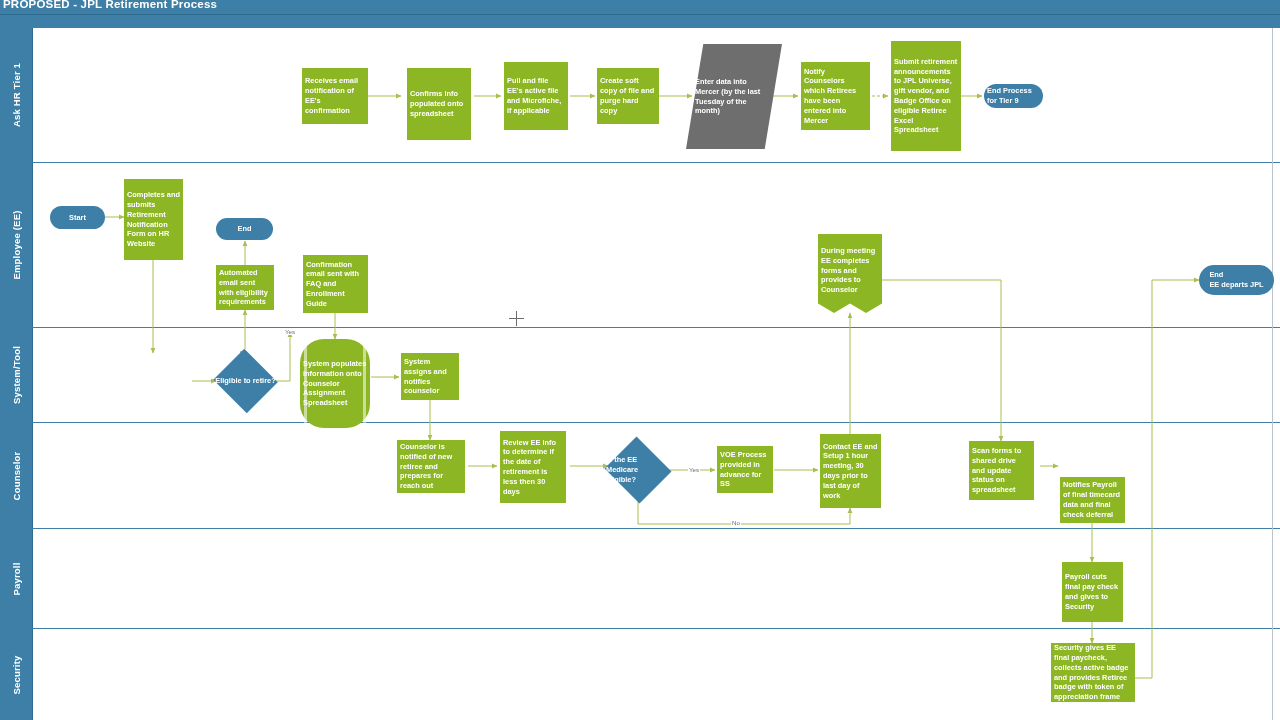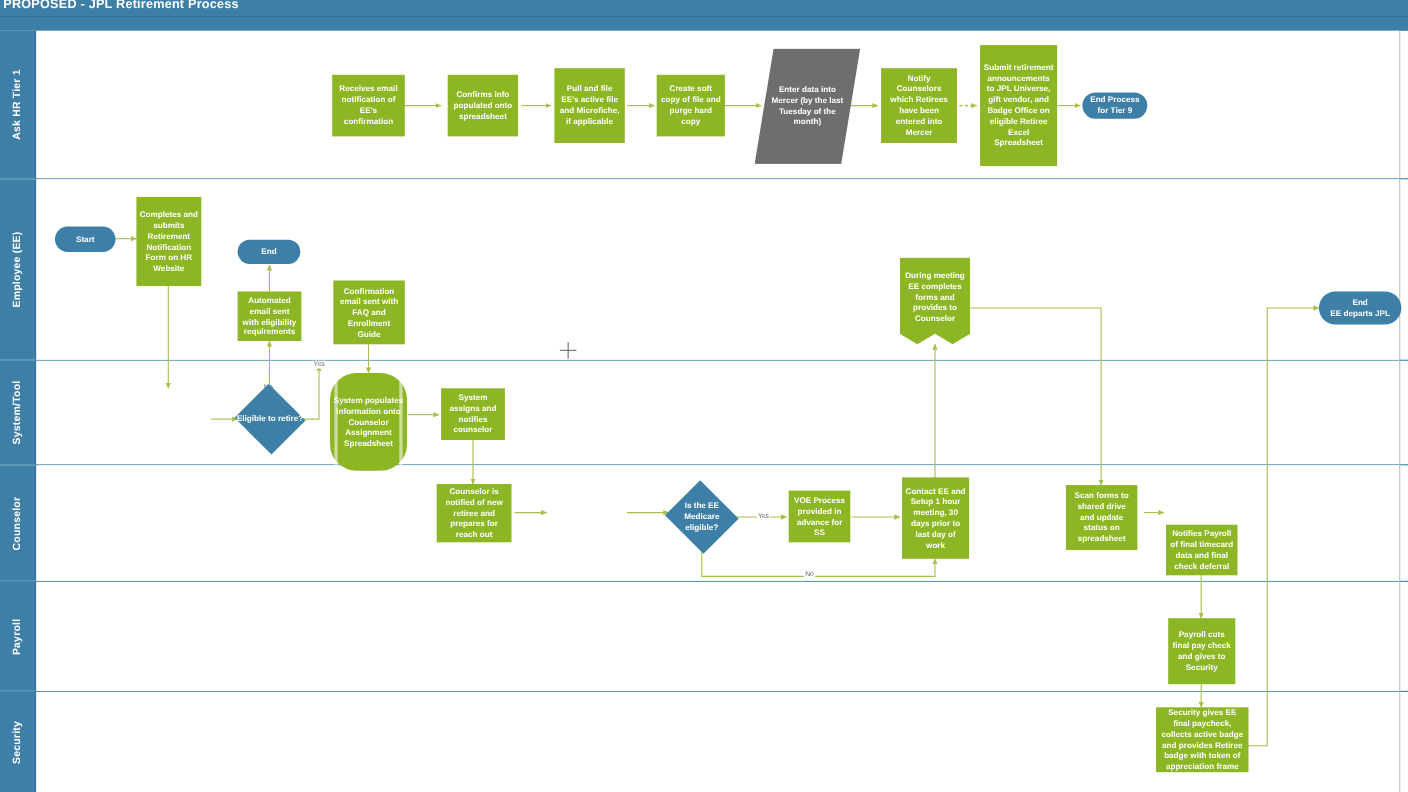--- a/index.html
+++ b/index.html
@@ -62,21 +62,21 @@
     background: #ffffff;
   }
 
   
   #edges { position: absolute; left: 0; top: 0; width: 1280px; height: 720px; pointer-events: none; }
 
   
   .node {
     position: absolute;
     display: flex; align-items: center; justify-content: center;
-    text-align: center;
+    text-align: left;
     color: #ffffff;
     font-weight: bold;
     font-size: 7.4px;
     line-height: 1.32;
     padding: 2px 3px;
   }
   .proc  { background: #8CB623; }
   .term  { background: #3D7FA6; border-radius: 999px; }
   .pre   { background: #8CB623; }
   .pre::before, .pre::after {
@@ -243,21 +243,21 @@
   </svg>
 
   <div class="edge-label" style="left:284px;top:328px;">Yes</div>
   <div class="edge-label" style="left:239px;top:349px;">No</div>
   <div class="edge-label" style="left:688px;top:466px;">Yes</div>
   <div class="edge-label" style="left:731px;top:519px;">No</div>
 
   <div class="node proc" style="left:302px;top:68px;width:66px;height:56px;">
     <span>Receives email notification of EE's confirmation</span>
   </div>
-  <div class="node proc" style="left:407px;top:68px;width:64px;height:56px;">
+  <div class="node proc" style="left:407px;top:68px;width:64px;height:72px;">
     <span>Confirms info populated onto spreadsheet</span>
   </div>
   <div class="node proc" style="left:504px;top:62px;width:64px;height:68px;">
     <span>Pull and file EE's active file and Microfiche, if applicable</span>
   </div>
   <div class="node proc" style="left:597px;top:68px;width:62px;height:56px;">
     <span>Create soft copy of file and purge hard copy</span>
   </div>
   <div class="node para" style="left:686px;top:44px;width:96px;height:105px;">
     <div class="para-shape"></div>
@@ -304,20 +304,23 @@
   <div class="node pre" style="left:300px;top:339px;width:70px;height:89px;border-radius:24px;">
     <span>System populates information onto Counselor Assignment Spreadsheet</span>
   </div>
   <div class="node proc" style="left:401px;top:353px;width:58px;height:47px;">
     <span>System assigns and notifies counselor</span>
   </div>
 
   <div class="node proc" style="left:397px;top:440px;width:68px;height:53px;">
     <span>Counselor is notified of new retiree and prepares for reach out</span>
   </div>
+  <div class="node proc" style="left:500px;top:431px;width:66px;height:72px;">
+    <span>Review EE info to determine if the date of retirement is less then 30 days</span>
+  </div>
   <div class="node dec" style="left:603px;top:438px;width:70px;height:64px;">
     <div class="dec-shape"></div>
     <span class="dec-text">Is the EE Medicare eligible?</span>
   </div>
   <div class="node proc" style="left:717px;top:446px;width:56px;height:47px;">
     <span>VOE Process provided in advance for SS</span>
   </div>
   <div class="node proc" style="left:820px;top:434px;width:61px;height:74px;">
     <span>Contact EE and Setup 1 hour meeting, 30 days prior to last day of work</span>
   </div>

